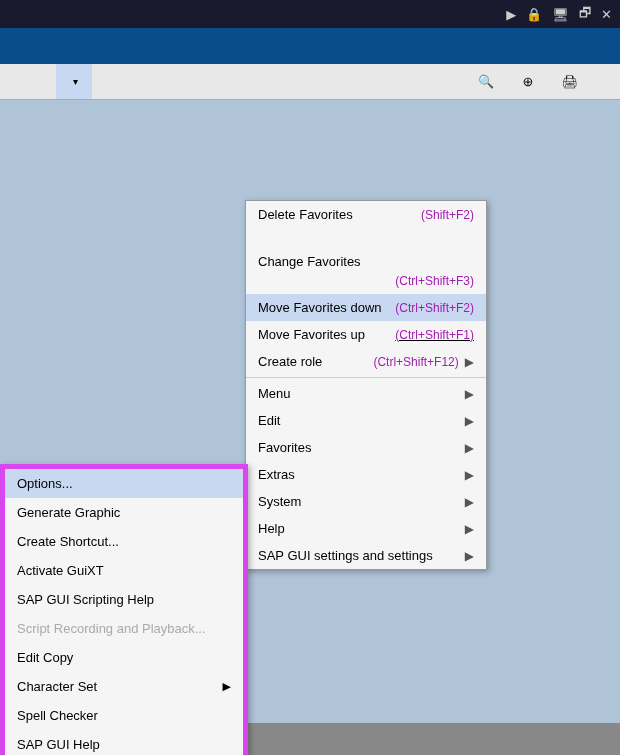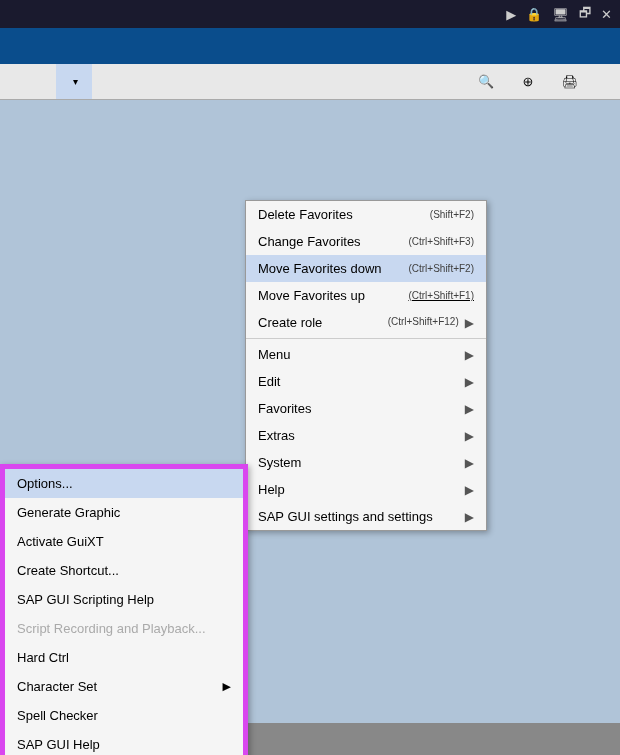--- a/index.html
+++ b/index.html
@@ -106,22 +106,22 @@
       padding: 6px 12px;
       cursor: pointer;
       font-size: 13px;
       color: #000;
       white-space: nowrap;
     }
     .dropdown-item.highlighted {
       background: #c8d8f0;
     }
     .dropdown-item .shortcut {
-      color: #404040;
-      font-size: 10px;
+      color: #a21caf;
+      font-size: 12px;
       margin-left: 8px;
     }
     .dropdown-item .arrow {
       font-size: 12px;
       color: #555;
     }
     .dropdown-divider {
       height: 1px;
       background: #ccc;
       margin: 2px 0;
@@ -215,21 +215,21 @@
 
   <div class="dropdown-more" id="more-dropdown">
   <div class="dropdown-item">
         <span>Delete Favorites</span>
         <span style="display: flex; align-items: center; gap: 6px;">
           <span class="shortcut">(Shift+F2)</span>
         </span>
       </div>
       <div class="dropdown-item">
         <span>Change Favorites</span>
-        <span style="display: flex; align-items: flex-end; gap: 6px;">
+        <span style="display: flex; align-items: flex-end; gap: 6px; margin-top: 40px;">
           <span class="shortcut">(Ctrl+Shift+F3)</span>
         </span>
       </div>
       <div class="dropdown-item highlighted">
         <span>Move Favorites down</span>
         <span style="display: flex; align-items: center; gap: 6px; justify-content: center;">
           <span class="shortcut">(Ctrl+Shift+F2)</span>
         </span>
       </div>
       <div class="dropdown-item">
@@ -291,33 +291,33 @@
     </div>
 
   <div class="sidebar-menu" id="sidebar-menu">
   <div class="sidebar-item active">
         <span>Options...</span>
       </div>
       <div class="sidebar-item">
         <span>Generate Graphic</span>
       </div>
       <div class="sidebar-item">
+        <span>Create Shortcut...</span>
+      </div>
+      <div class="sidebar-item">
         <span>Activate GuiXT</span>
-      </div>
-      <div class="sidebar-item">
-        <span>Create Shortcut...</span>
       </div>
       <div class="sidebar-item">
         <span>SAP GUI Scripting Help</span>
       </div>
       <div class="sidebar-item disabled">
         <span>Script Recording and Playback...</span>
       </div>
       <div class="sidebar-item">
-        <span>Hard Ctrl</span>
+        <span>Edit Copy</span>
       </div>
       <div class="sidebar-item">
         <span>Character Set</span>
         <span style="font-size: 11px;">▶</span>
       </div>
       <div class="sidebar-item">
         <span>Spell Checker</span>
       </div>
       <div class="sidebar-item">
         <span>SAP GUI Help</span>

